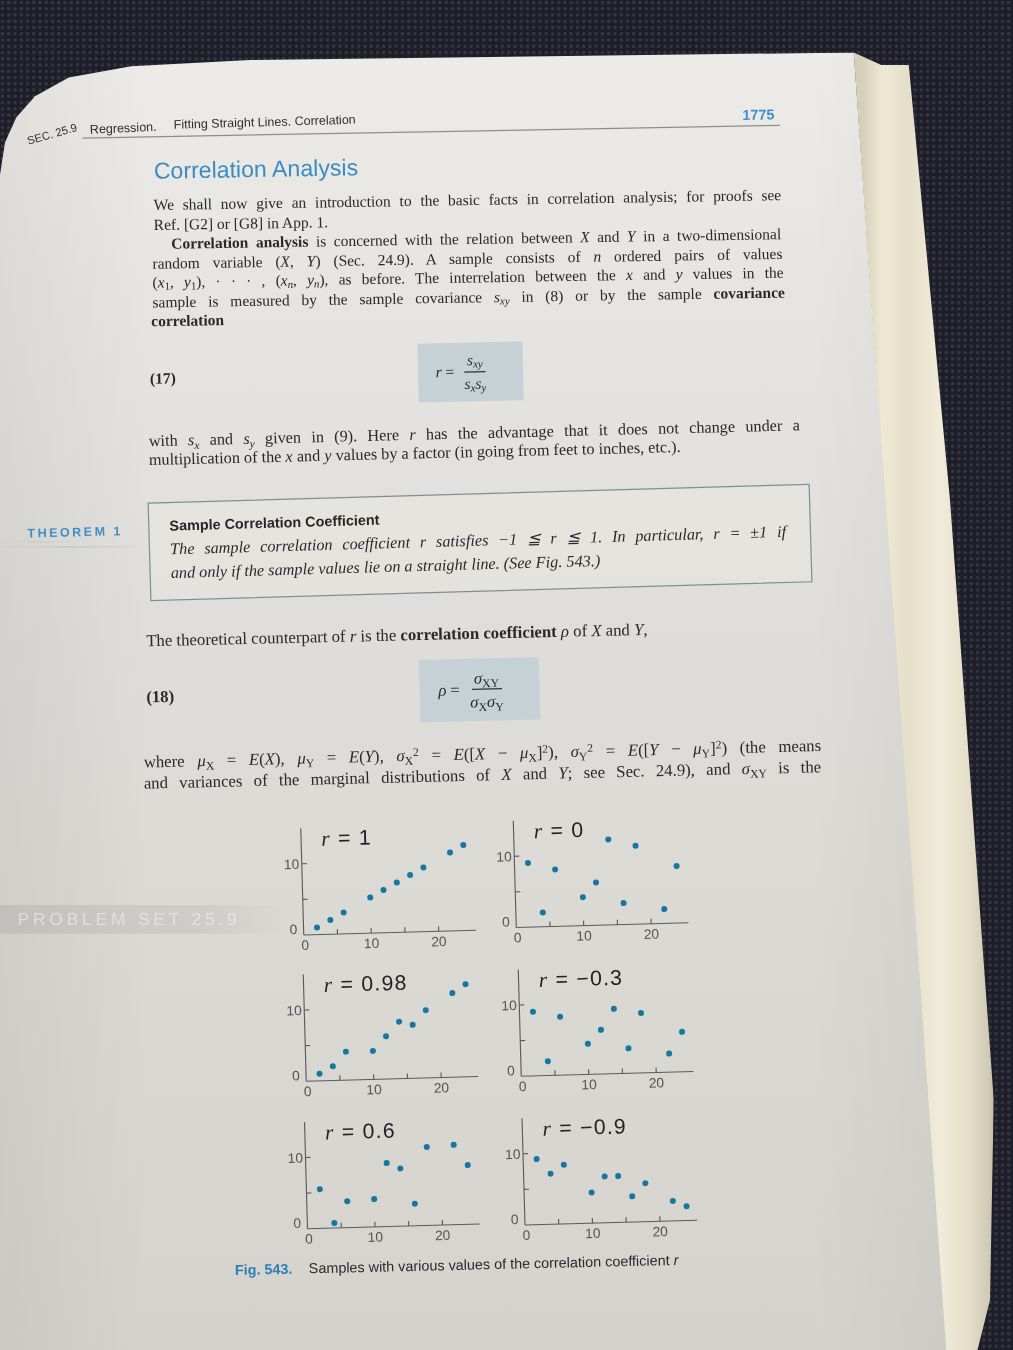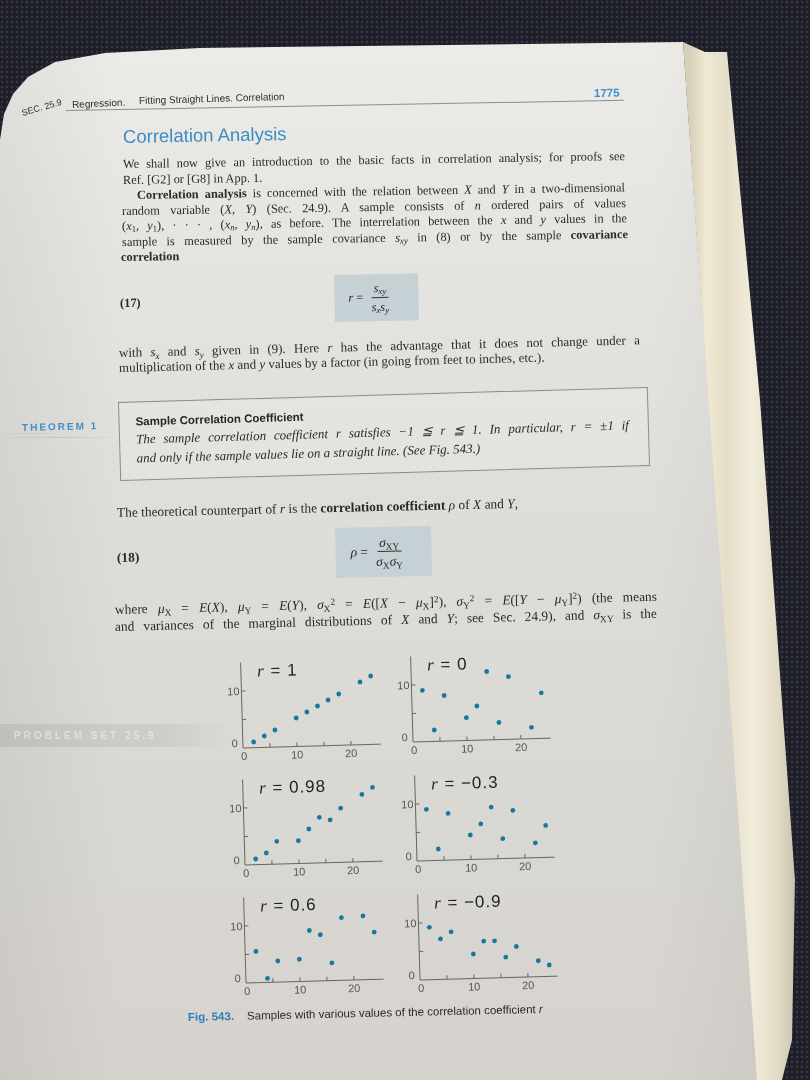--- a/index.html
+++ b/index.html
@@ -42,21 +42,21 @@
   .thm-label{font-family:"Liberation Sans",sans-serif;font-weight:bold;font-size:10px;letter-spacing:2px;color:#3f8fc4;line-height:14px;}
   .streak{position:absolute;height:1px;background:linear-gradient(90deg,rgba(150,180,200,0.05),rgba(150,180,200,0.55),rgba(150,180,200,0.1));}
   .thmbox{position:absolute;border:1px solid #7f8e99;background:rgba(236,234,230,0.35);transform-origin:0 0;}
   .thm-title{position:absolute;font-family:"Liberation Sans",sans-serif;font-weight:bold;font-size:11.5px;color:#262626;line-height:14px;white-space:nowrap;}
   .thm-line{position:absolute;line-height:15px;font-size:13px;font-style:italic;}
   .plot{position:absolute;overflow:visible;transform-origin:28px 100px;transform:rotate(-1.6deg);}
   .caption{font-family:"Liberation Sans",sans-serif;font-size:11.5px;line-height:16px;color:#2a2a2a;}
   .fig-label{font-weight:bold;color:#2c7fb8;margin-right:13px;}
   .bleed{position:absolute;left:0;top:724px;width:230px;height:23px;
     background:linear-gradient(90deg,rgba(160,160,160,0.32),rgba(160,160,160,0.22) 70%,rgba(160,160,160,0));
-    font-family:"Liberation Sans",sans-serif;font-weight:bold;font-size:10px;letter-spacing:3px;
+    font-family:"Liberation Sans",sans-serif;font-weight:normal;font-size:14px;letter-spacing:3px;
     color:rgba(245,244,240,0.55);line-height:23px;padding-left:14px;box-sizing:border-box;white-space:nowrap;}
 </style>
 </head>
 <body>
 
 <div class="stack"></div>
 <div class="page"></div>
 
 <div class="ln hdr nw" style="left:22px;top:107px;font-size:9px;transform:rotate(-16deg);">SEC. 25.9</div>
 <div class="ln hdr nw" style="left:72px;top:99px;transform:rotate(-2.6deg);">Regression.</div>

